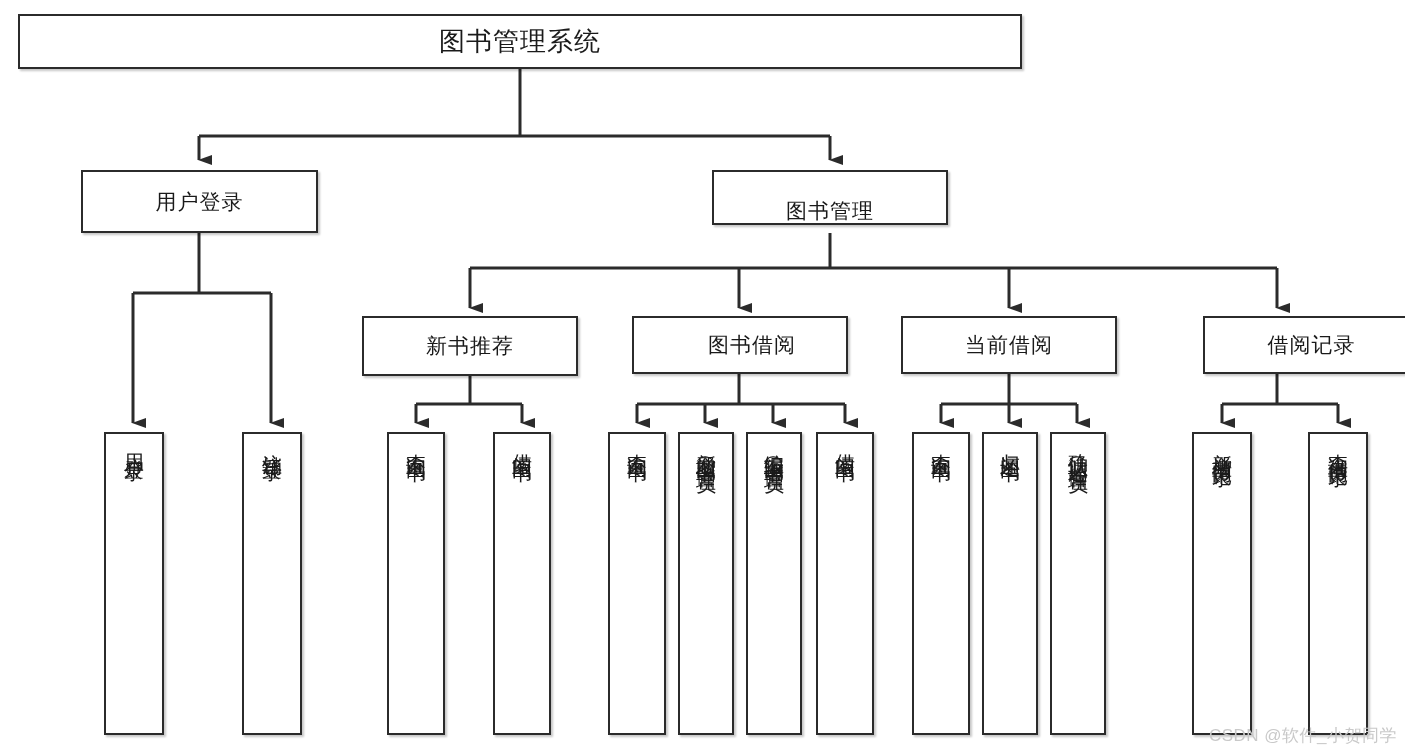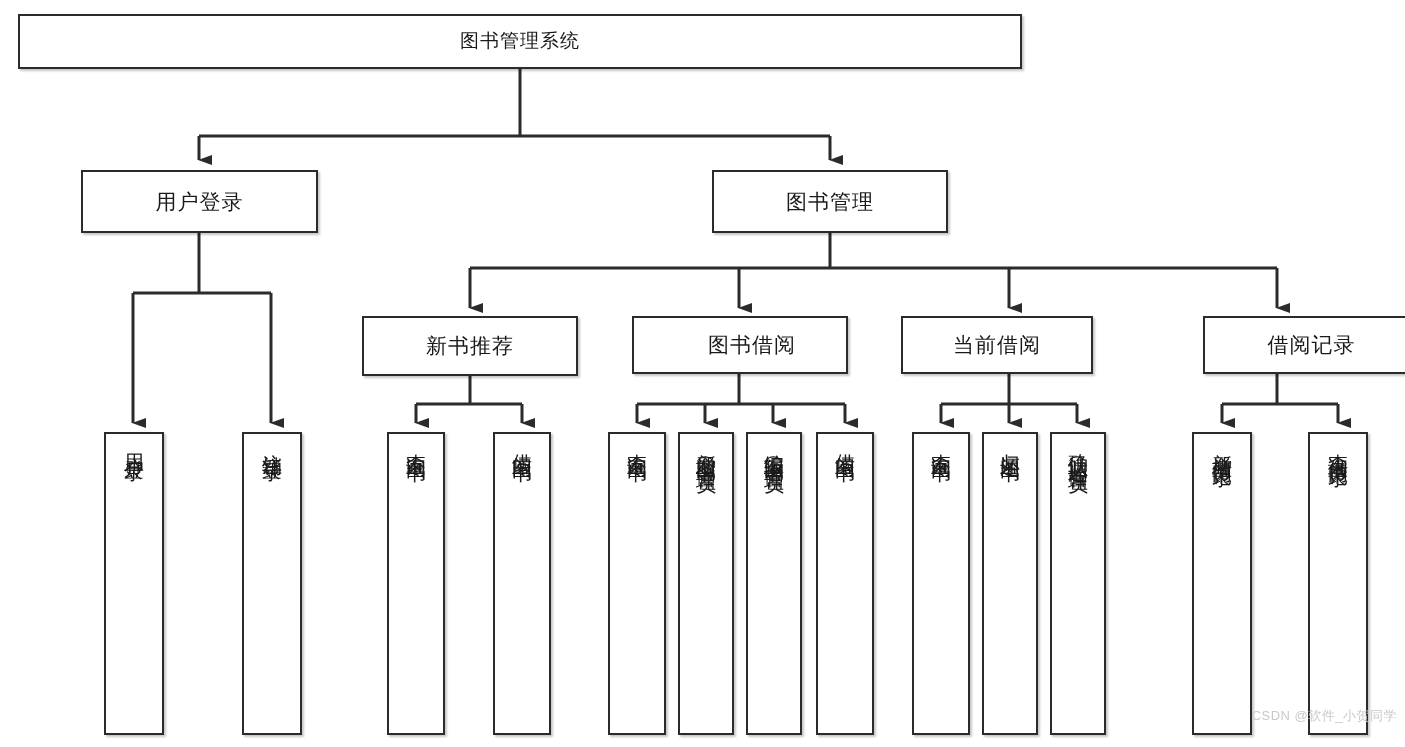--- a/index.html
+++ b/index.html
@@ -36,21 +36,21 @@
     justify-content: center;
     color: #1a1a1a;
   }
   .node.horiz {
     font-size: 21px;
     letter-spacing: 1px;
     line-height: 1.2;
     white-space: nowrap;
   }
   .node.root {
-    font-size: 19px;
+    font-size: 26px;
   }
   .node.leaf {
     align-items: center;
     justify-content: flex-start;
     padding-top: 4px;
   }
   .vtext {
     writing-mode: vertical-rl;
     text-orientation: upright;
     font-size: 20px;
@@ -62,22 +62,22 @@
   .leaf-inner {
     width: 100%;
     height: 100%;
     display: flex;
     align-items: flex-start;
     justify-content: center;
   }
   .watermark {
     position: absolute;
     right: 8px;
-    bottom: 22px;
-    font-size: 13px;
+    bottom: 0;
+    font-size: 17px;
     color: #c9c9c9;
     letter-spacing: 0.5px;
     white-space: nowrap;
   }
 </style>
 </head>
 <body>
 
 <div id="canvas">
 
@@ -132,33 +132,33 @@
   </svg>
 
   <div class="node horiz root" style="left:18px; top:14px; width:1004px; height:55px;">
     <span>图书管理系统</span>
   </div>
 
   <div class="node horiz" style="left:81px; top:170px; width:237px; height:63px;">
     <span>用户登录</span>
   </div>
 
-  <div class="node horiz" style="left:712px; top:170px; width:236px; height:63px;">
+  <div class="node horiz" style="left:712px; top:170px; width:236px; height:55px;align-items:flex-end;">
     <span>图书管理</span>
   </div>
 
   <div class="node horiz" style="left:362px; top:316px; width:216px; height:60px;">
     <span>新书推荐</span>
   </div>
 
   <div class="node horiz" style="left:632px; top:316px; width:216px; height:58px;padding-left:24px;">
     <span>图书借阅</span>
   </div>
 
-  <div class="node horiz" style="left:901px; top:316px; width:192px; height:58px;">
+  <div class="node horiz" style="left:901px; top:316px; width:216px; height:58px;">
     <span>当前借阅</span>
   </div>
 
   <div class="node horiz" style="left:1171px; top:316px; width:217px; height:58px;margin-left:32px;">
     <span>借阅记录</span>
   </div>
 
   <div class="node leaf" style="left:104px; top:432px; width:60px; height:303px;">
     <div class="leaf-inner">
       <span class="vtext">用户登录</span>

